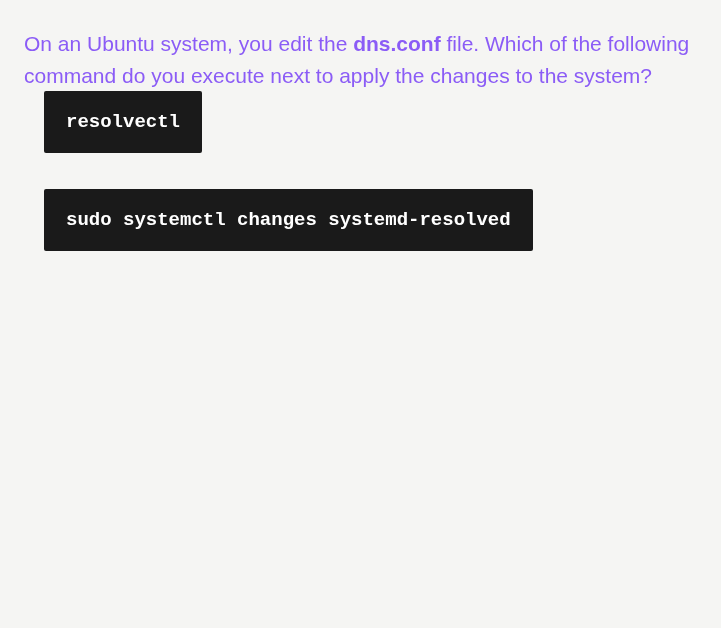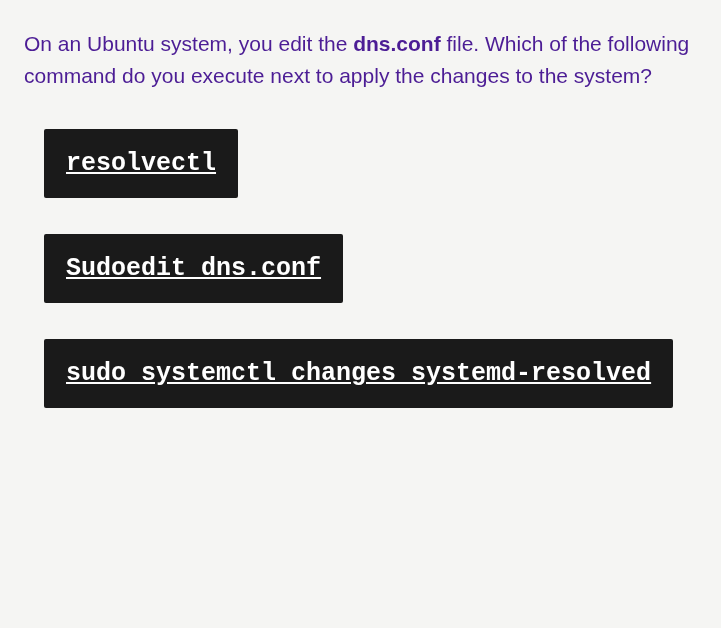--- a/index.html
+++ b/index.html
@@ -11,57 +11,52 @@
       width: 721px;
       height: 628px;
       background: #f5f5f3;
       font-family: -apple-system, BlinkMacSystemFont, 'Segoe UI', Arial, sans-serif;
       padding: 28px 24px;
       color: #1a1a1a;
     }
     .question-text {
       font-size: 21px;
       line-height: 1.5;
-      color: #4c1d95;
-      margin-bottom: 38px;
+      color: #8b5cf6;
       font-weight: 400;
     }
     .question-text .bold {
       font-weight: 700;
     }
     .option {
       display: inline-block;
       background: #1a1a1a;
       color: #ffffff;
       padding: 20px 22px;
       margin-left: 20px;
       margin-bottom: 36px;
       font-family: 'Courier New', Courier, monospace;
-      font-size: 25px;
+      font-size: 19px;
       font-weight: 700;
       cursor: pointer;
       border-radius: 2px;
-      text-decoration: underline;
     }
     .options-container {
       display: flex;
       flex-direction: column;
       align-items: flex-start;
     }
   </style>
 </head>
 <body>
 
 <div class="question-text">
   <span>On an Ubuntu system, you edit the </span><span class="bold">dns.conf</span><span> file. Which of the following command do you execute next to apply the changes to the system?</span>
 </div>
 
 <div class="options-container">
   <div class="option">
     <span>resolvectl</span>
   </div>
   <div class="option">
-    <span>Sudoedit dns.conf</span>
-  </div>
-  <div class="option">
     <span>sudo systemctl changes systemd-resolved</span>
   </div>
 </div>
 
 </body></html>

